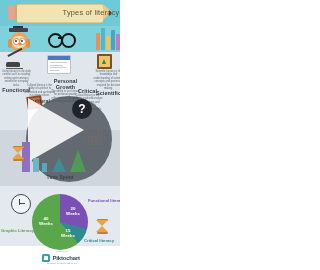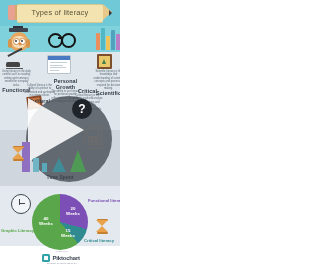--- a/index.html
+++ b/index.html
@@ -18,21 +18,21 @@
   .pencil{position:absolute;left:8px;top:4px;width:104px;height:17px;}
   .pencil-body{position:absolute;left:9px;top:0;width:86px;height:17px;background:#f2e3b0;
      border-top:1px solid #d9c78c;border-bottom:1px solid #d9c78c;border-radius:2px;}
   .pencil-eraser{position:absolute;left:0;top:1px;width:7px;height:15px;background:#e8a191;border-radius:2px 0 0 2px;}
   .pencil-band{position:absolute;left:7px;top:1px;width:3px;height:15px;background:#d4a96a;}
   .pencil-tip{position:absolute;left:95px;top:0;width:0;height:0;
      border-top:8.5px solid transparent;border-bottom:8.5px solid transparent;border-left:9px solid #e8c98a;}
   .pencil-lead{position:absolute;left:101px;top:5.5px;width:0;height:0;
      border-top:3px solid transparent;border-bottom:3px solid transparent;border-left:3px solid #3a3a3a;}
   .pencil-text{position:absolute;left:9px;top:0;width:86px;height:17px;line-height:17px;text-align:center;
-     font-size:7.4px;color:#5e5338;letter-spacing:.2px;white-space:nowrap;}
+     font-size:7.4px;color:#5e5338;letter-spacing:.2px;white-space:nowrap;padding-left:31px;}
 
   
   .owl{position:absolute;left:6px;top:28px;width:26px;height:26px;}
   .owl-cap{position:absolute;left:3px;top:0;width:19px;height:4px;background:#3c4450;border-radius:1px;}
   .owl-cap-top{position:absolute;left:7px;top:-2px;width:10px;height:3px;background:#2c333d;}
   .owl-body{position:absolute;left:4px;top:4px;width:18px;height:19px;background:#e8a760;border-radius:9px 9px 8px 8px;}
   .owl-face{position:absolute;left:6px;top:8px;width:14px;height:12px;background:#f6dcb8;border-radius:7px;}
   .owl-eye{position:absolute;top:10px;width:5px;height:5px;background:#fff;border-radius:50%;border:1px solid #c98f4f;}
   .owl-eye.l{left:7px;} .owl-eye.r{left:13px;}
   .owl-pupil{position:absolute;top:11.6px;width:2px;height:2px;background:#3b3b3b;border-radius:50%;}

